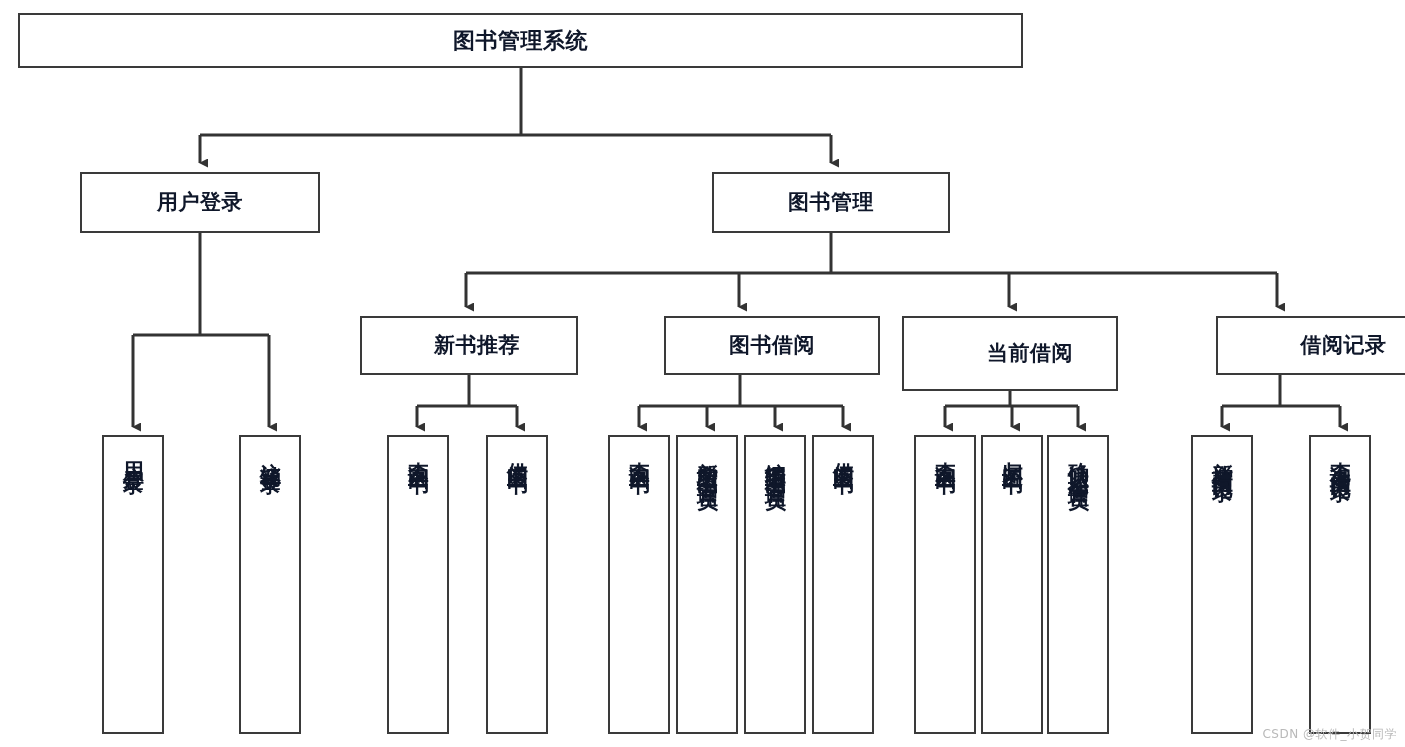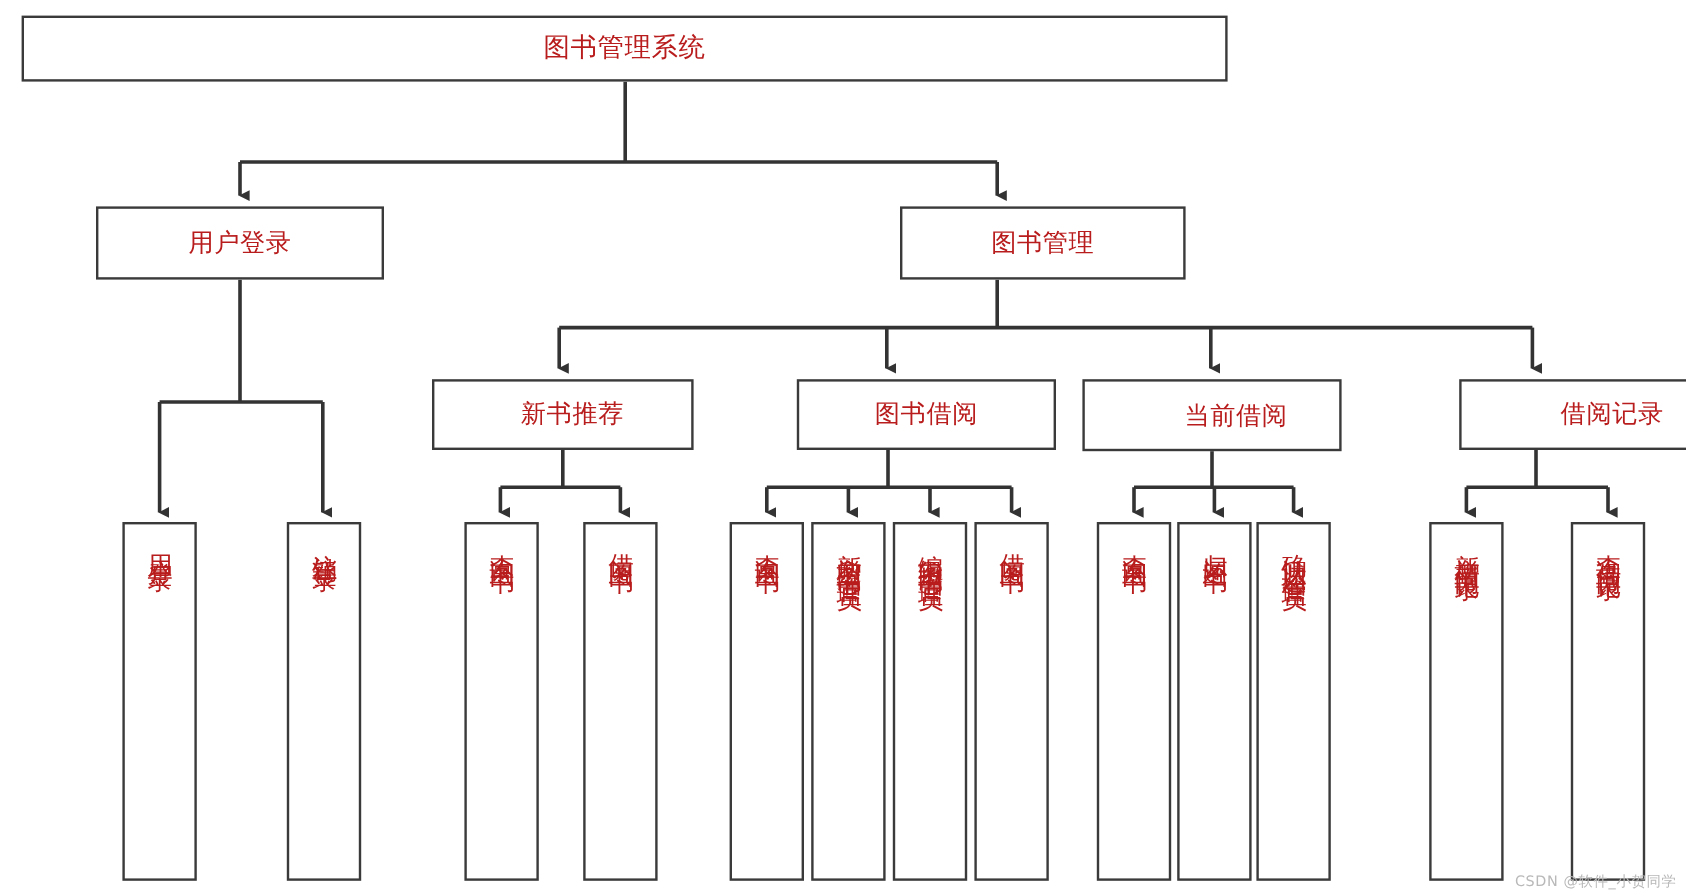--- a/index.html
+++ b/index.html
@@ -32,25 +32,26 @@
     position: absolute;
     box-sizing: border-box;
     background: #ffffff;
     border: 2px solid #3a3a3a;
     display: flex;
     align-items: center;
     justify-content: center;
     overflow: hidden;
   }
   .node .node-label {
-    color: #b91c1c;
+    color: #0f172a;
     text-align: center;
     line-height: 1.08;
     letter-spacing: 0.5px;
     white-space: nowrap;
+    font-weight: bold;
   }
   
   .node.horiz .node-label {
     font-size: 21px;
     writing-mode: horizontal-tb;
   }
   .node.root .node-label {
     font-size: 22px;
   }
   
@@ -136,31 +137,31 @@
     </g>
   </svg>
 
   <div class="node horiz root" style="left:18px; top:13px; width:1005px; height:55px;">
     <span class="node-label">图书管理系统</span>
   </div>
 
   <div class="node horiz" style="left:80px; top:172px; width:240px; height:61px;">
     <span class="node-label">用户登录</span>
   </div>
-  <div class="node horiz" style="left:712px; top:172px; width:238px; height:61px;margin-left:38px;">
+  <div class="node horiz" style="left:712px; top:172px; width:238px; height:61px;">
     <span class="node-label">图书管理</span>
   </div>
 
   <div class="node horiz" style="left:360px; top:316px; width:218px; height:59px;padding-left:16px;">
     <span class="node-label">新书推荐</span>
   </div>
   <div class="node horiz" style="left:632px; top:316px; width:216px; height:59px;margin-left:32px;">
     <span class="node-label">图书借阅</span>
   </div>
-  <div class="node horiz" style="left:902px; top:316px; width:216px; height:60px;padding-left:40px;">
+  <div class="node horiz" style="left:902px; top:316px; width:216px; height:75px;padding-left:40px;">
     <span class="node-label">当前借阅</span>
   </div>
   <div class="node horiz" style="left:1216px; top:316px; width:255px; height:59px;">
     <span class="node-label">借阅记录</span>
   </div>
 
   <div class="node vert" style="left:102px; top:435px; width:62px; height:299px;">
     <span class="node-label">用户登录</span>
   </div>
   <div class="node vert" style="left:239px; top:435px; width:62px; height:299px;">

